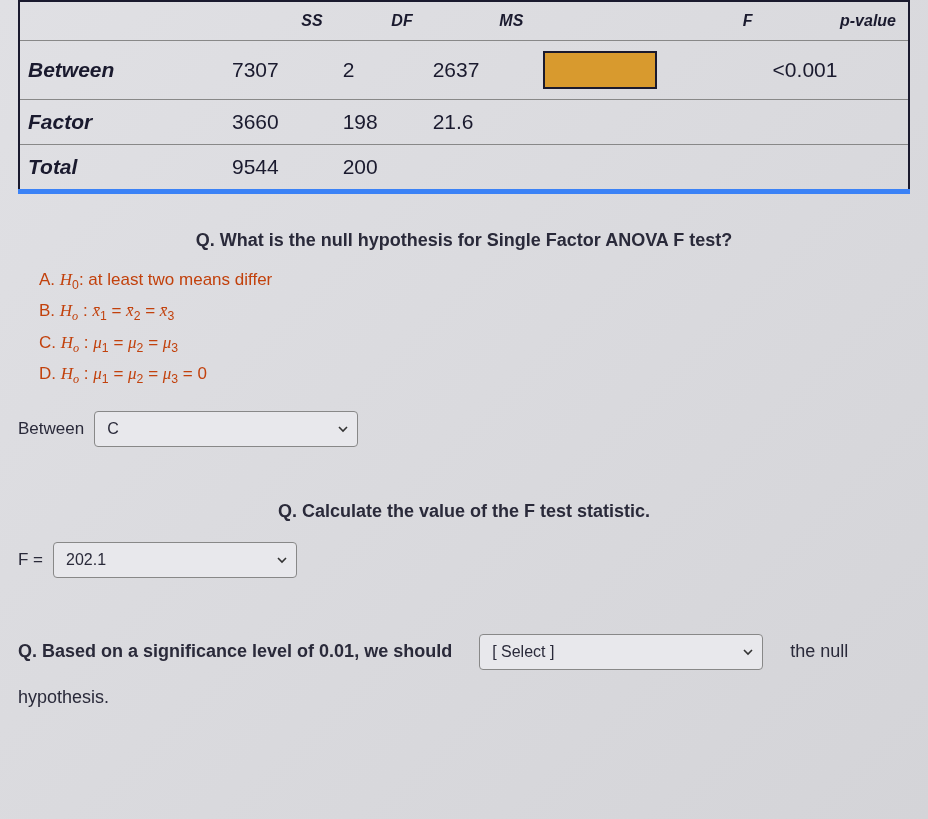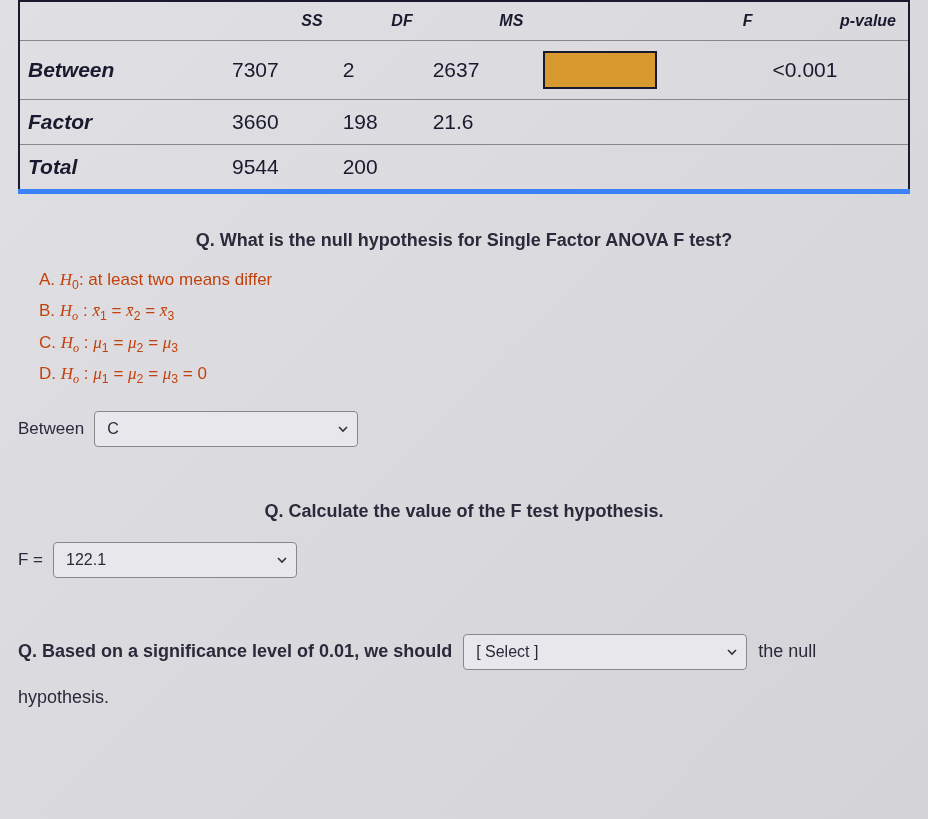--- a/index.html
+++ b/index.html
@@ -114,21 +114,21 @@
       margin-top: 50px;
       line-height: 2.6;
     }
     .inline-sentence .qpart {
       font-weight: bold;
       text-align: right;
     }
     .inline-select {
       display: inline-flex;
       vertical-align: middle;
-      margin: 0 6px;
+      margin: 0 22px;
     }
   </style>
 </head>
 <body>
 
 <div class="content">
 
   <table class="anova-table">
     <tbody>
         <tr>
@@ -188,26 +188,26 @@
     <div class="select-wrap">
       <span>C</span>
       <span class="chev">
         <svg width="12" height="12" viewBox="0 0 12 12">
             <path d="M2 4 L6 8 L10 4" fill="none" stroke="#333" stroke-width="1.6"></path>
           </svg>
       </span>
     </div>
   </div>
 
-  <div class="question" style="margin-top:54px">Q. Calculate the value of the F test hypothesis.</div>
+  <div class="question" style="margin-top:54px">Q. Calculate the value of the F test statistic.</div>
 
   <div class="answer-row">
     <span>F =</span>
     <div class="select-wrap small">
-      <span>122.1</span>
+      <span>202.1</span>
       <span class="chev">
         <svg width="12" height="12" viewBox="0 0 12 12">
             <path d="M2 4 L6 8 L10 4" fill="none" stroke="#333" stroke-width="1.6"></path>
           </svg>
       </span>
     </div>
   </div>
 
   <div class="inline-sentence">
     <span class="qpart">Q. Based on a significance level of 0.01, we should</span>

